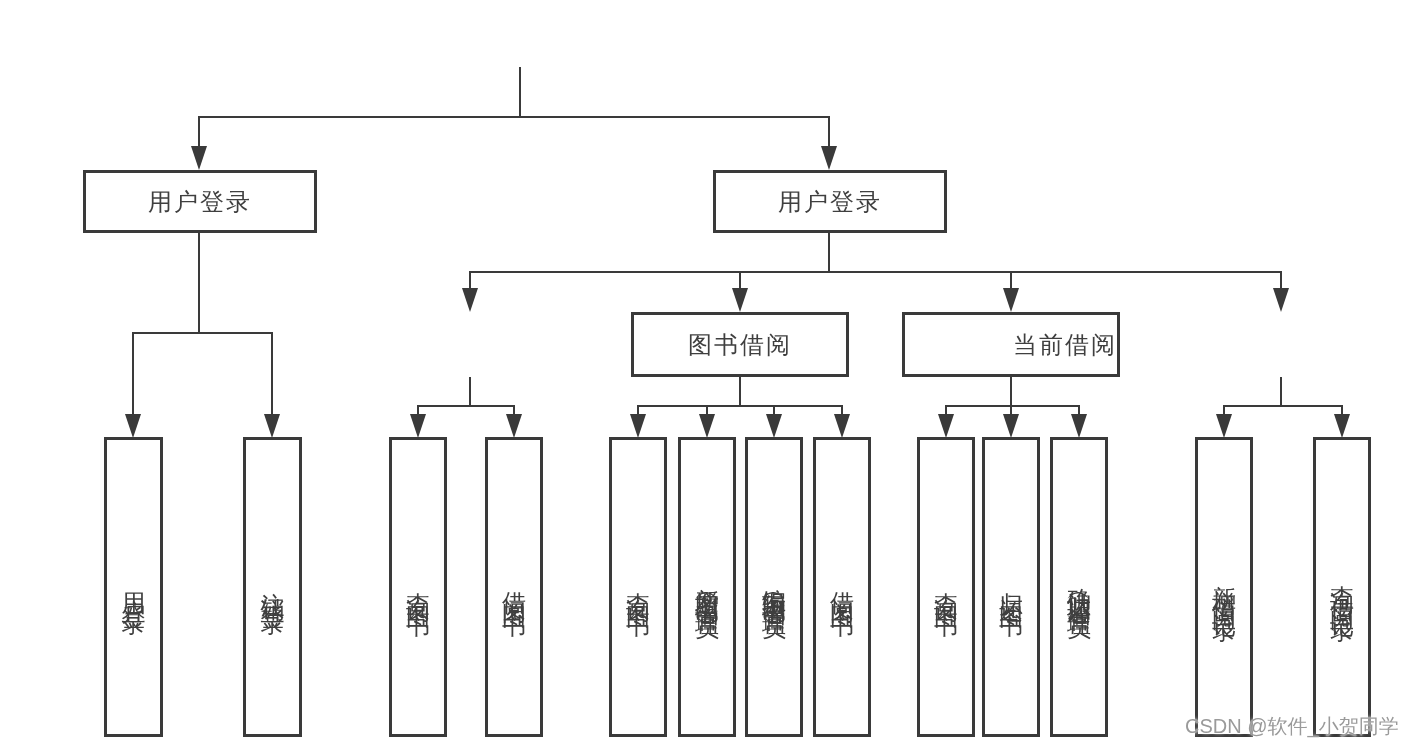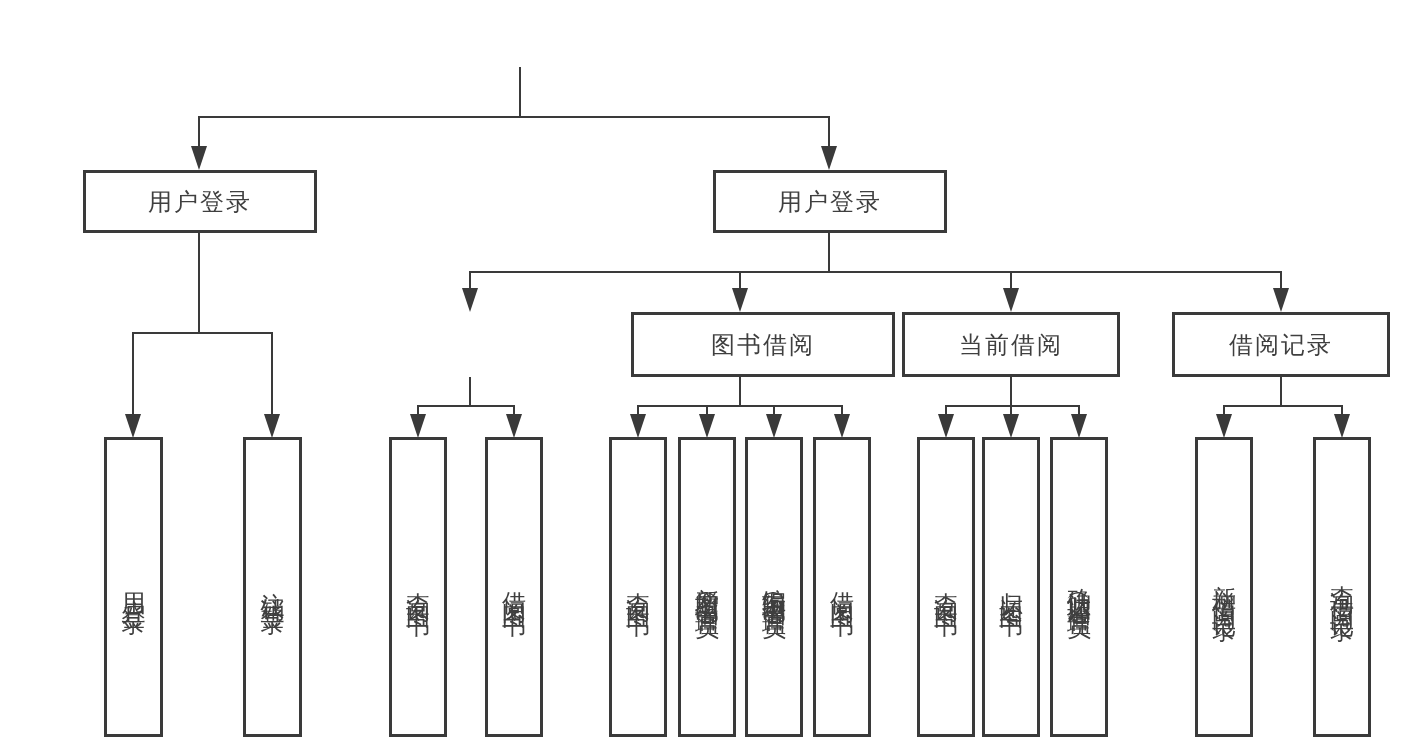--- a/index.html
+++ b/index.html
@@ -55,28 +55,25 @@
   <div class="hl" style="left:469px;top:271px;width:813px;"></div>
   <div class="vl" style="left:469px;top:271px;height:19px;"></div>
   <div class="ah" style="left:462px;top:288px;"></div>
   <div class="vl" style="left:739px;top:271px;height:19px;"></div>
   <div class="ah" style="left:732px;top:288px;"></div>
   <div class="vl" style="left:1010px;top:271px;height:19px;"></div>
   <div class="ah" style="left:1003px;top:288px;"></div>
   <div class="vl" style="left:1280px;top:271px;height:19px;"></div>
   <div class="ah" style="left:1273px;top:288px;"></div>
 
-  <div class="box box-h" style="left:631px;top:312px;width:264px;height:65px;">
+  <div class="box box-h" style="left:631px;top:312px;width:218px;height:65px;">
     <span class="lbl">图书借阅</span>
   </div>
-  <div class="box box-h" style="left:902px;top:312px;width:218px;height:65px;">
+  <div class="box box-h" style="left:902px;top:312px;width:218px;height:65px;justify-content:flex-end;">
     <span class="lbl">当前借阅</span>
-  </div>
-  <div class="box box-h" style="left:1172px;top:312px;width:218px;height:65px;">
-    <span class="lbl">借阅记录</span>
   </div>
 
   <div class="vl" style="left:469px;top:377px;height:30px;"></div>
   <div class="hl" style="left:417px;top:405px;width:98px;"></div>
   <div class="vl" style="left:417px;top:405px;height:12px;"></div>
   <div class="ah" style="left:410px;top:414px;"></div>
   <div class="vl" style="left:513px;top:405px;height:12px;"></div>
   <div class="ah" style="left:506px;top:414px;"></div>
 
   <div class="vl" style="left:739px;top:377px;height:30px;"></div>
@@ -143,14 +140,15 @@
     <span class="lbl">确认归还（管理员）</span>
   </div>
 
   <div class="box box-v" style="left:1195px;top:437px;width:58px;height:300px;">
     <span class="lbl">新增借阅记录</span>
   </div>
   <div class="box box-v" style="left:1313px;top:437px;width:58px;height:300px;">
     <span class="lbl">查询借阅记录</span>
   </div>
 
+  <div class="watermark">CSDN @软件_小贺同学</div>
 
 </div>
 
 </body></html>

